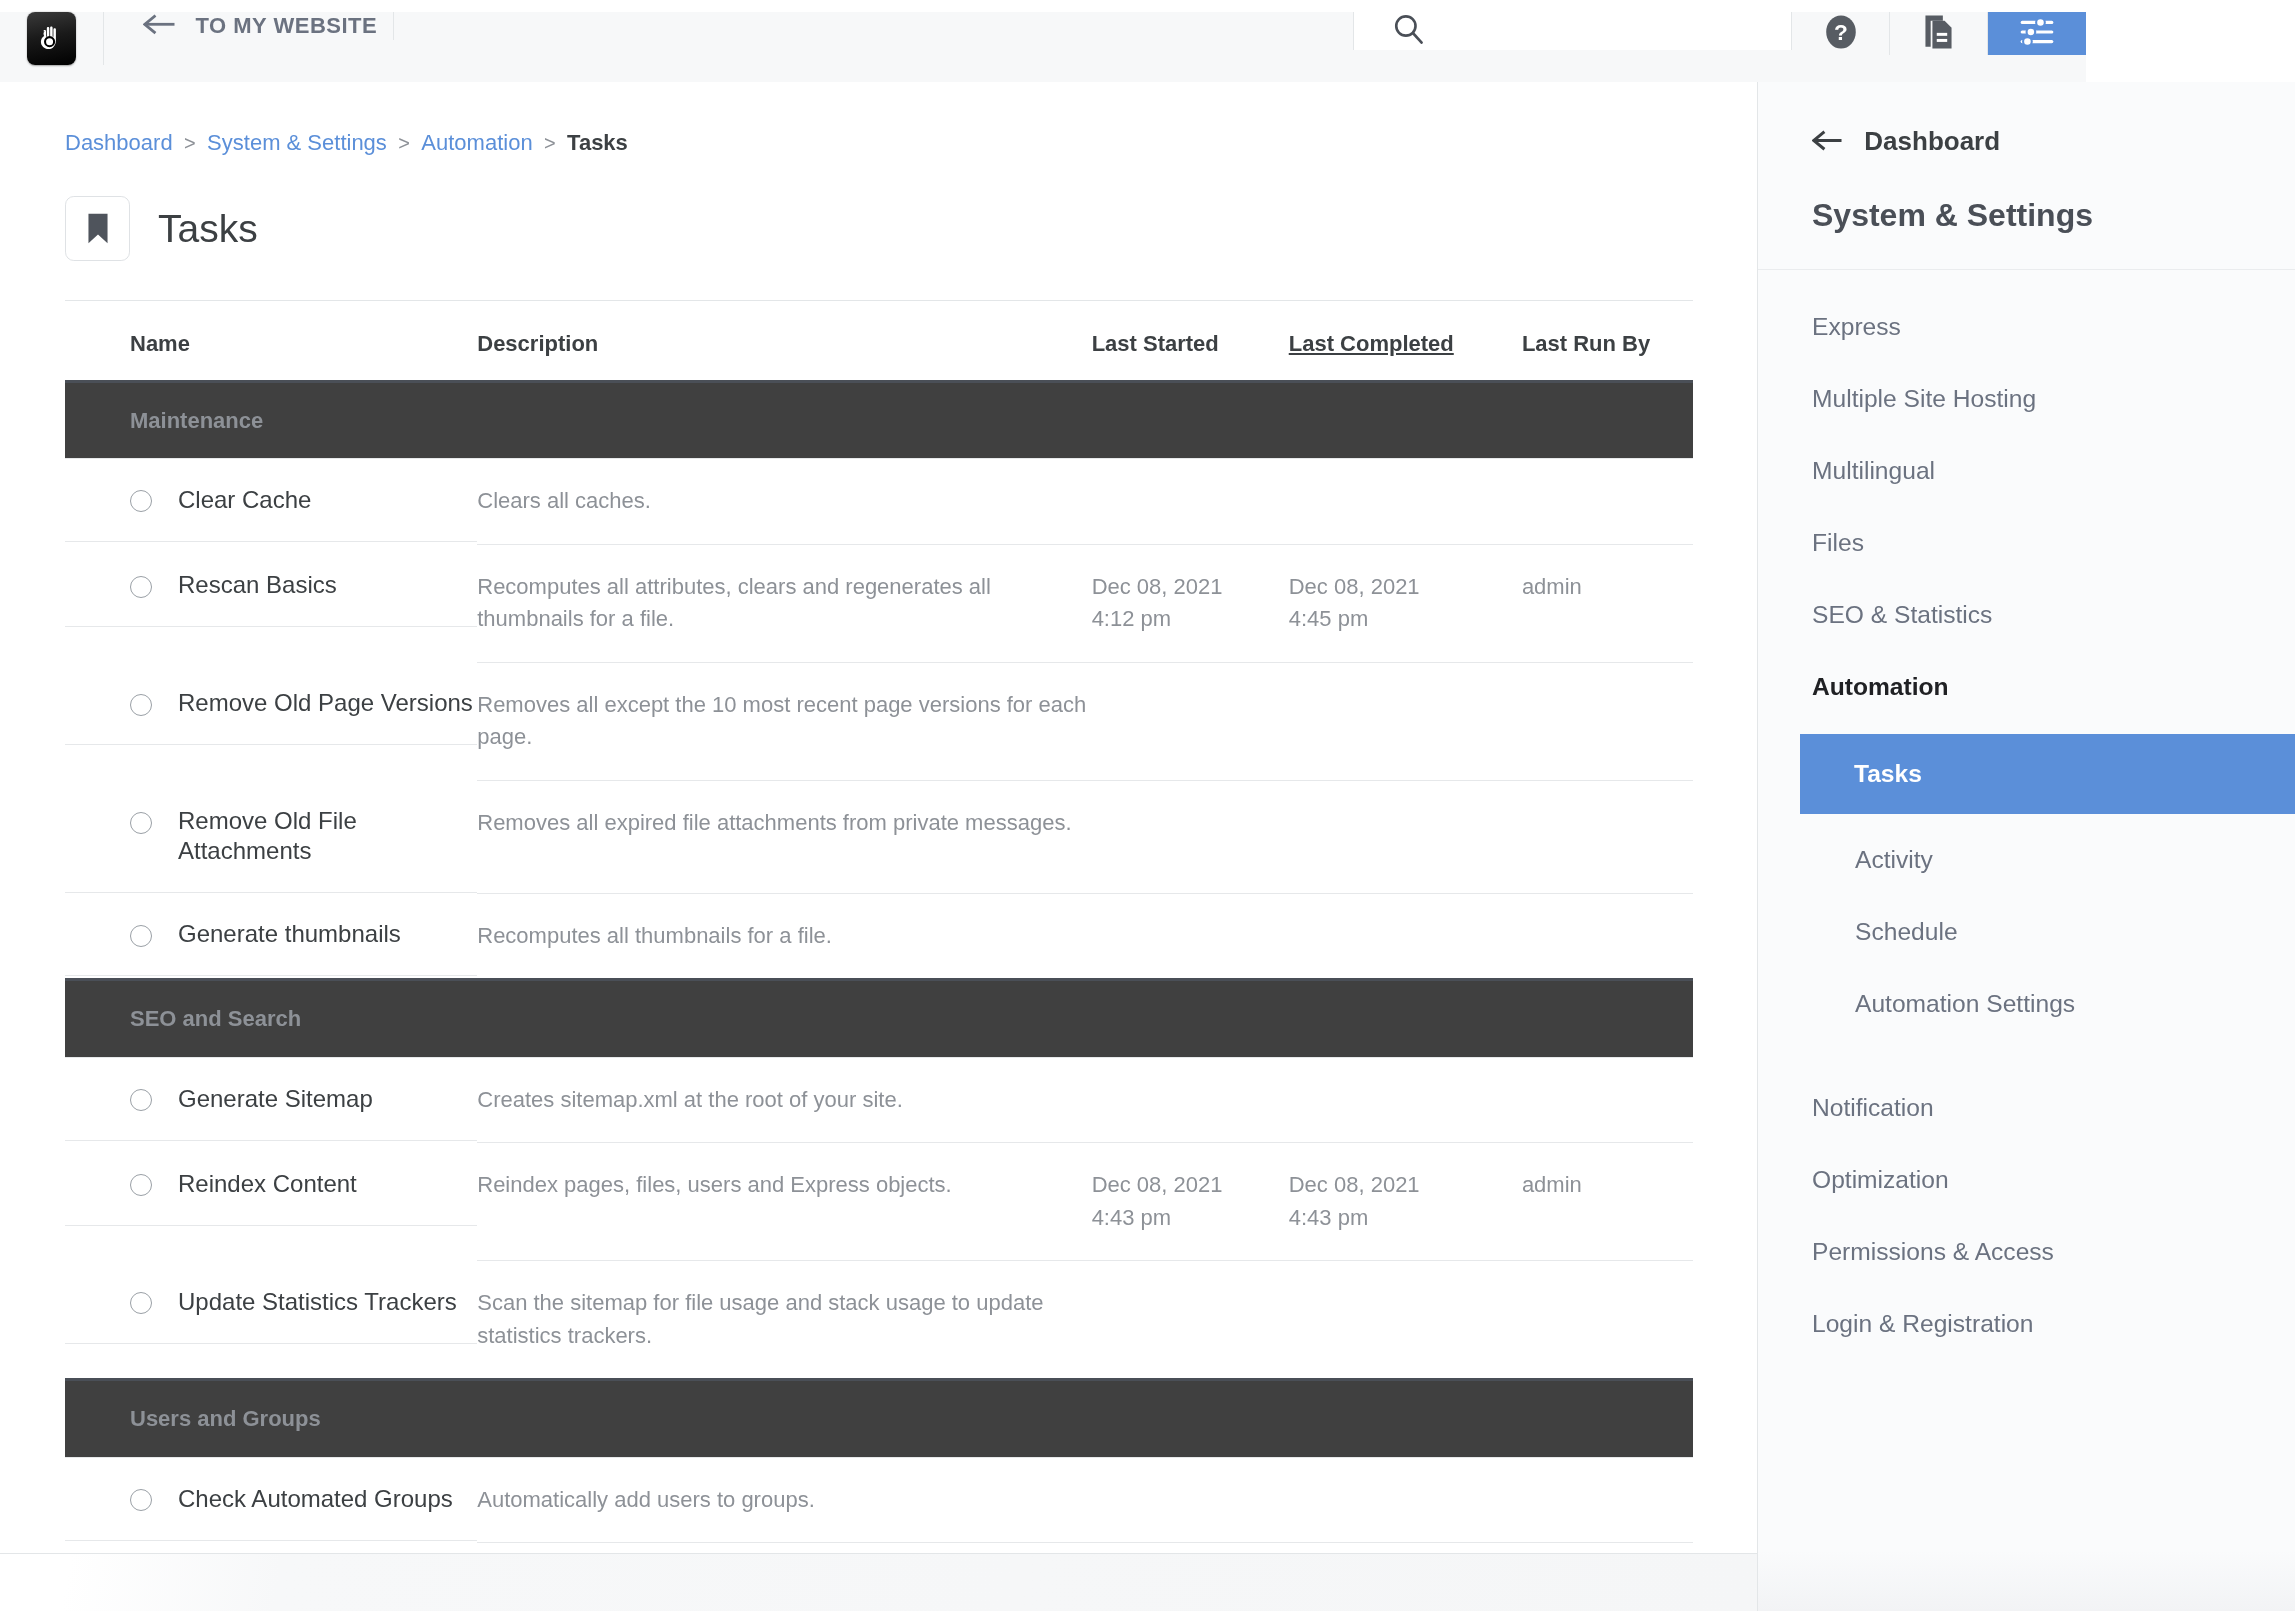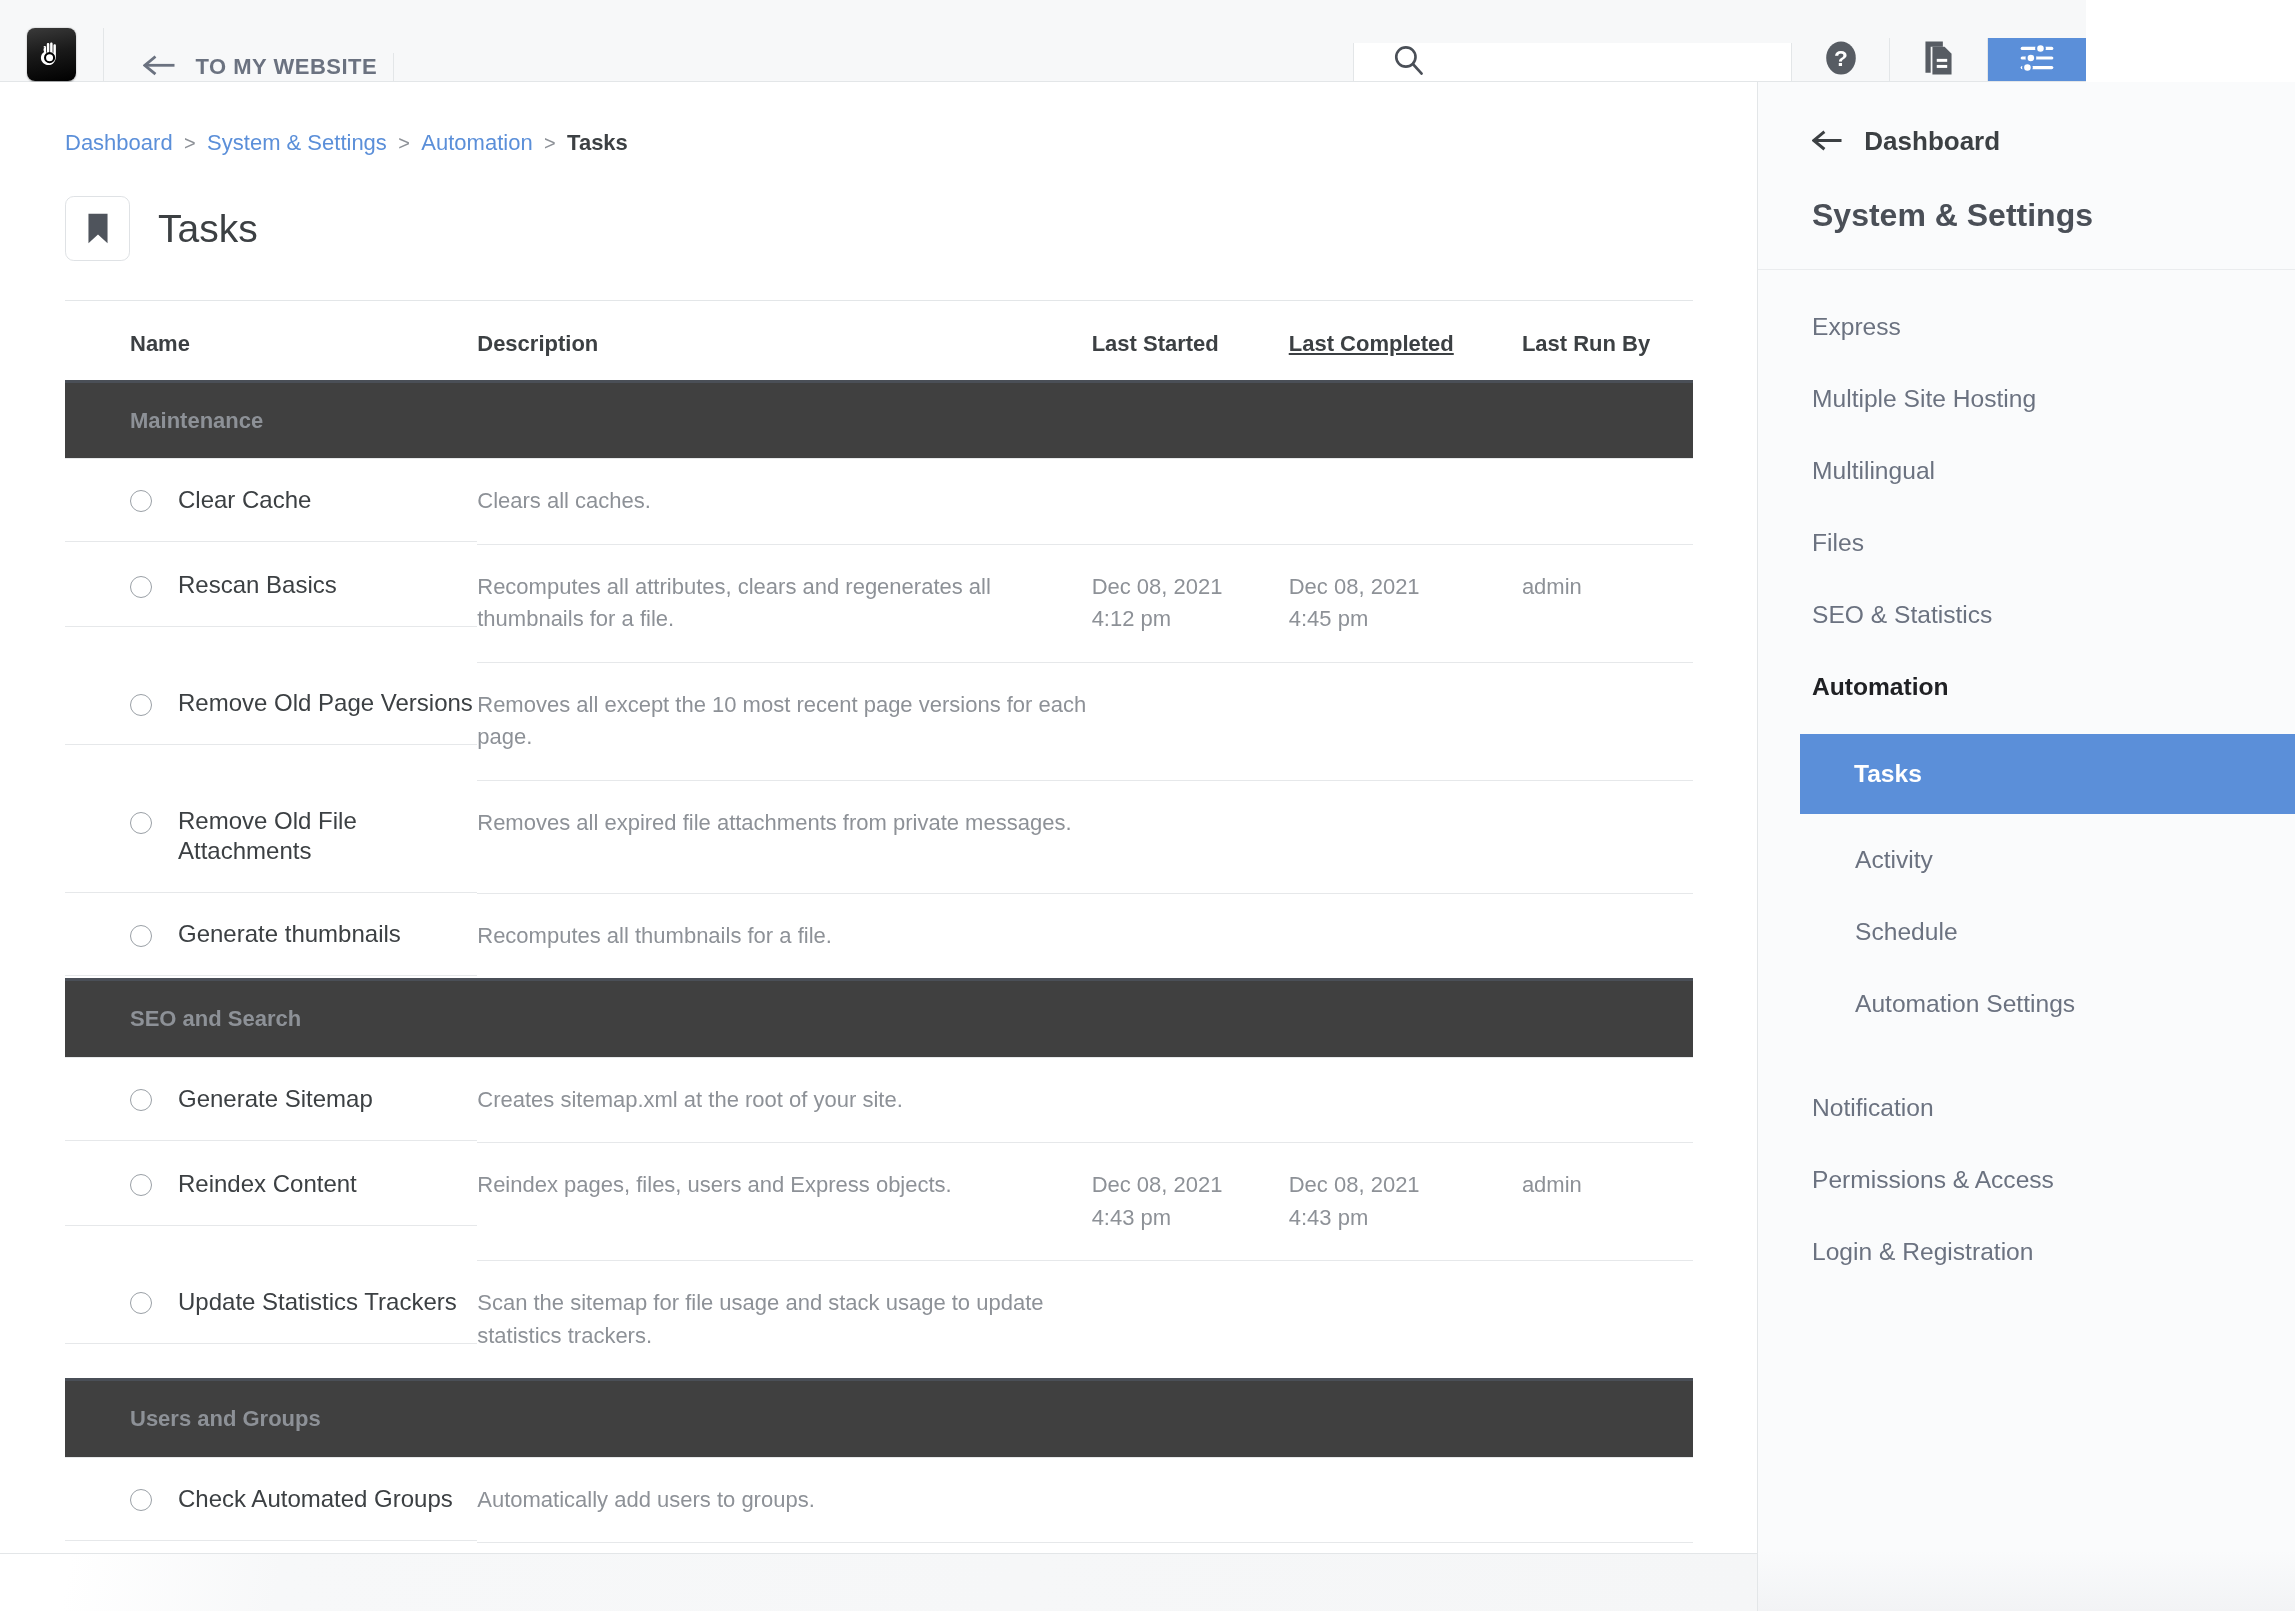--- a/index.html
+++ b/index.html
@@ -5,25 +5,25 @@
   * { box-sizing: border-box; margin: 0; padding: 0; }
   html, body {
     width: 2295px; height: 1611px;
     font-family: "Liberation Sans", sans-serif;
     background: #ffffff;
     overflow: hidden;
   }
 
   
   .topbar {
-    position: absolute; top: 0; left: 0;
+    position: absolute; top: 12px; left: 0;
     width: 2086px; height: 82px;
     background: #f7f8f9;
     border-bottom: 0.9px solid #e3e6e8;
-    display: flex; align-items: flex-end;
+    display: flex; align-items: flex-start;
   }
   .tb-logo-cell {
     width: 104px; border-right: 0.9px solid #e3e6e8;
     display: flex; align-items: center; justify-content: center;
   }
   .logo-tile {
     width: 49px; height: 53px; border-radius: 8px;
     background: linear-gradient(170deg, #3a3a3a 0%, #1a1a1a 45%, #000 100%);
     display: flex; align-items: center; justify-content: center;
     box-shadow: 0 0.9px 1.8px rgba(0,0,0,.35);
@@ -413,19 +413,20 @@
       <div class="sb-item">Multilingual</div>
       <div class="sb-item">Files</div>
       <div class="sb-item">SEO &amp; Statistics</div>
       <div class="sb-item strong">Automation</div>
       <div class="sb-item active">Tasks</div>
       <div class="sb-item sub">Activity</div>
       <div class="sb-item sub">Schedule</div>
       <div class="sb-item sub">Automation Settings</div>
       <div class="sb-gap"></div>
       <div class="sb-item">Notification</div>
+      <div class="sb-item">Optimization</div>
       <div class="sb-item">Permissions &amp; Access</div>
       <div class="sb-item">Login &amp; Registration</div>
     </div>
 
   <div class="sb-fade"></div>
 </div>
 
 
 </body></html>

